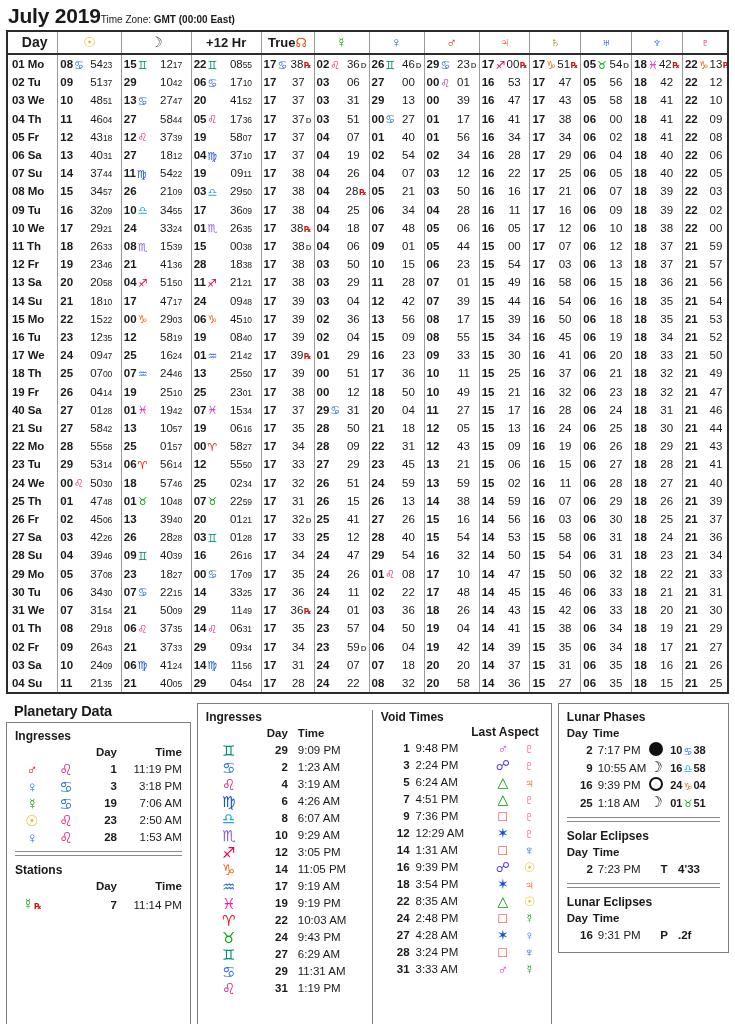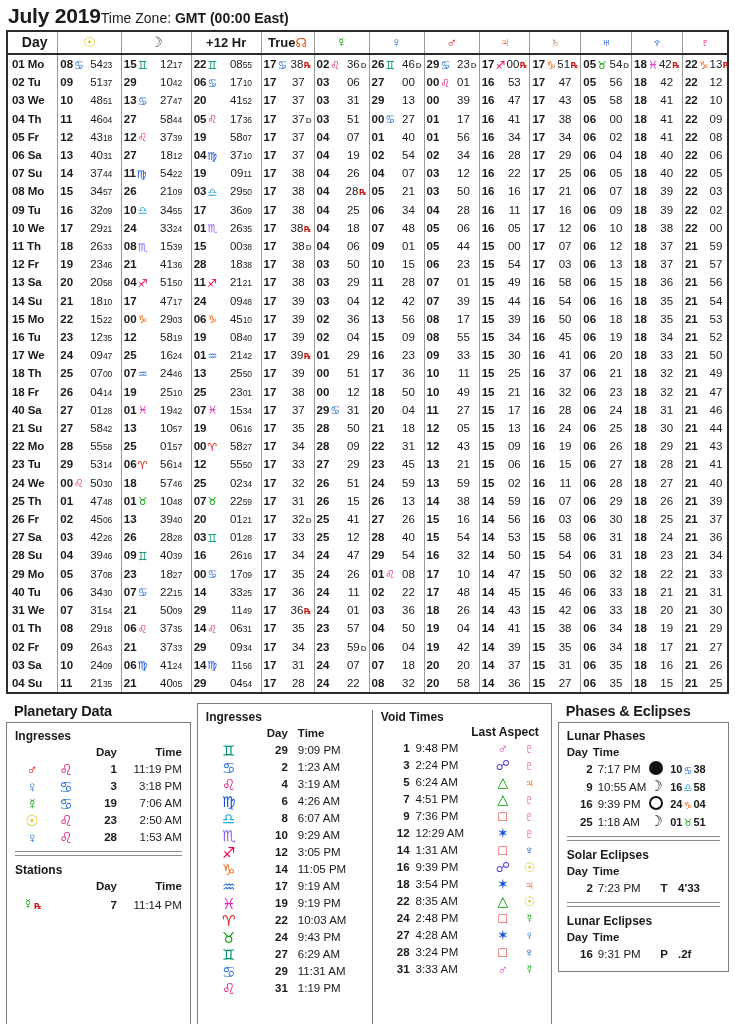--- a/index.html
+++ b/index.html
@@ -10,21 +10,21 @@
     color:#1a1a1a;
     -webkit-font-smoothing:antialiased;
     overflow:hidden;
   }
   .page{position:relative;width:735px;height:1024px;box-sizing:border-box;padding:4px 6px 0 6px;}
 
   
   .titlebar{display:flex;align-items:baseline;height:26px;padding:0 2px;}
   .t-month{font-size:21px;font-weight:bold;letter-spacing:-.2px;}
   .t-mid{flex:1;text-align:center;font-size:13px;font-weight:bold;padding-left:8px;}
-  .t-tz{font-size:14px;font-weight:normal;white-space:nowrap;}
+  .t-tz{font-size:10px;font-weight:normal;white-space:nowrap;}
   .t-tz b{font-weight:bold;}
 
   
   table.eph{border-collapse:collapse;width:723px;table-layout:fixed;
             border:2px solid #2b2b2b;}
   table.eph th,table.eph td{
     border-left:1px solid #9a9a9a;border-right:1px solid #9a9a9a;
     padding:0;margin:0;height:18.2px;line-height:18.2px;
     font-size:11.5px;vertical-align:middle;white-space:nowrap;overflow:hidden;
   }
@@ -1920,21 +1920,21 @@
           <td>
             <span class="cell">
               <span class="deg">21</span>
               <span class="sg blank">♈</span>
               <span class="min">49</span>
               <span class="dd" style="visibility:hidden">D</span>
             </span>
           </td>
         </tr>
         <tr>
-          <td class="c-day">18 Fr</td>
+          <td class="c-day">19 Fr</td>
           <td>
             <span class="cell">
               <span class="deg">26</span>
               <span class="sg blank">♈</span>
               <span class="min">04<span class="sec">14</span></span>
               <span class="dd" style="visibility:hidden">D</span>
             </span>
           </td>
           <td>
             <span class="cell">
@@ -3009,21 +3009,21 @@
           <td>
             <span class="cell">
               <span class="deg">21</span>
               <span class="sg blank">♈</span>
               <span class="min">33</span>
               <span class="dd" style="visibility:hidden">D</span>
             </span>
           </td>
         </tr>
         <tr>
-          <td class="c-day">40 Tu</td>
+          <td class="c-day">30 Tu</td>
           <td>
             <span class="cell">
               <span class="deg">06</span>
               <span class="sg blank">♈</span>
               <span class="min">34<span class="sec">30</span></span>
               <span class="dd" style="visibility:hidden">D</span>
             </span>
           </td>
           <td>
             <span class="cell">
@@ -3863,21 +3863,20 @@
                   <td class="ta-c asp-sym g-conj" style="width:26px">♂</td>
                   <td class="ta-c glyph-sm g-mer" style="width:26px">☿</td>
                 </tr>
               </tbody>
           </table>
         </div>
       </div>
     </div>
 
     <div class="pcol p3">
-      <div class="ptitle">Phases &amp; Eclipses</div>
       <div class="pbox h3">
         <div class="subhd">Lunar Phases</div>
         <table class="mini">
           <thead>
               <tr>
             <th class="ta-l" style="width:26px">Day</th>
             <th class="ta-l">Time</th>
             <th style="width:20px"></th>
                 <th style="width:54px"></th>
           </tr>

